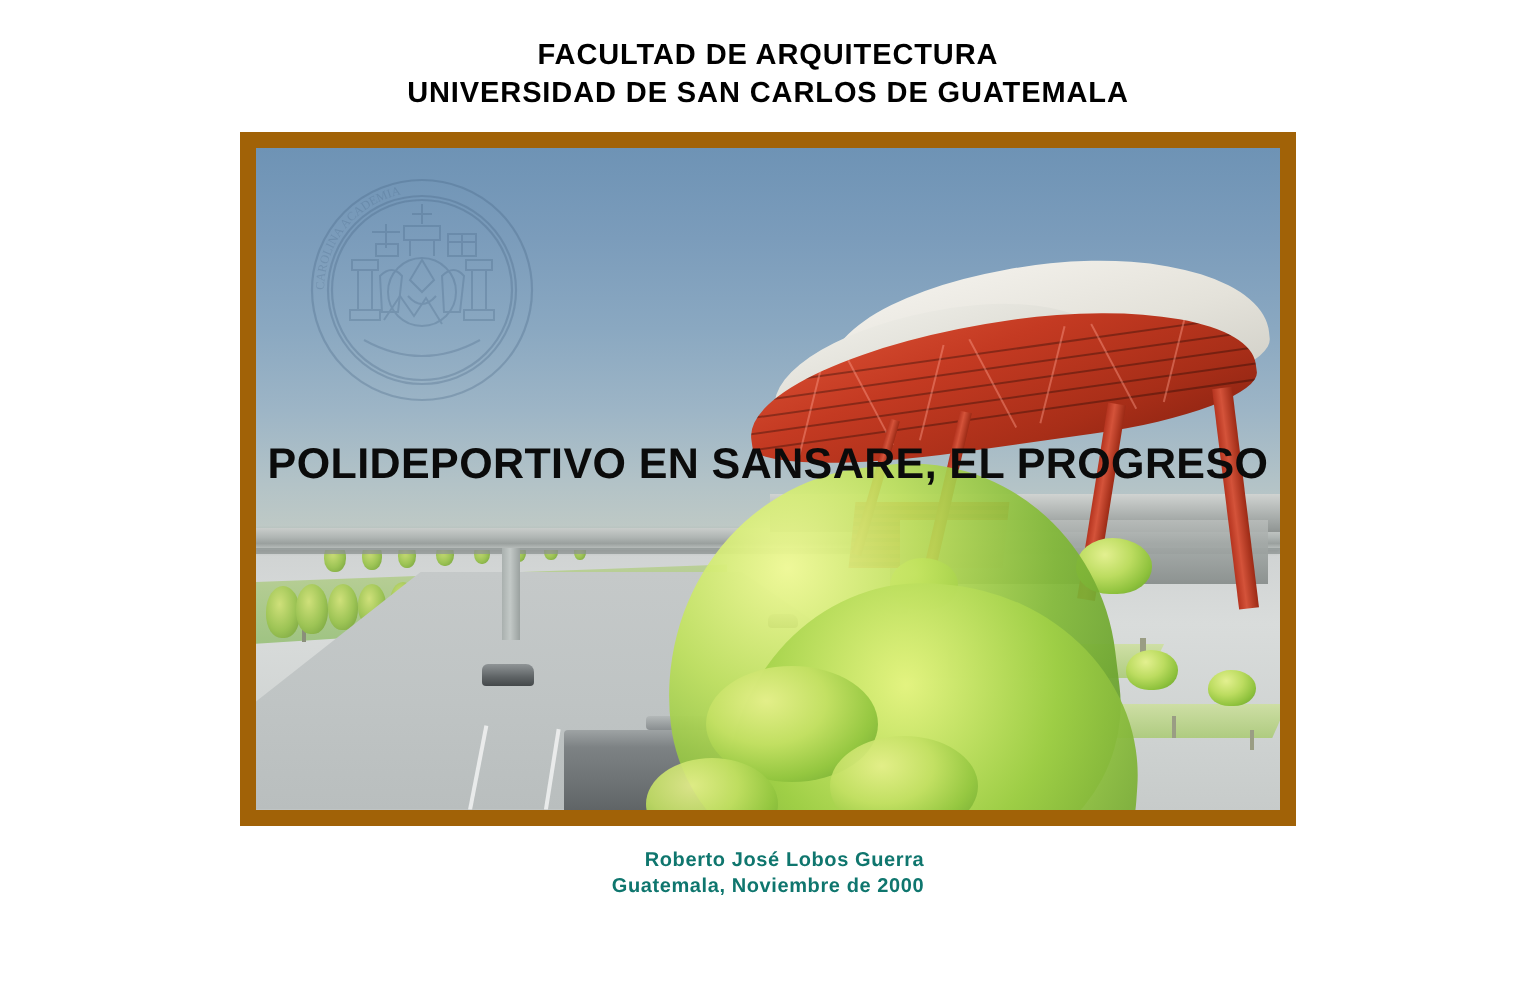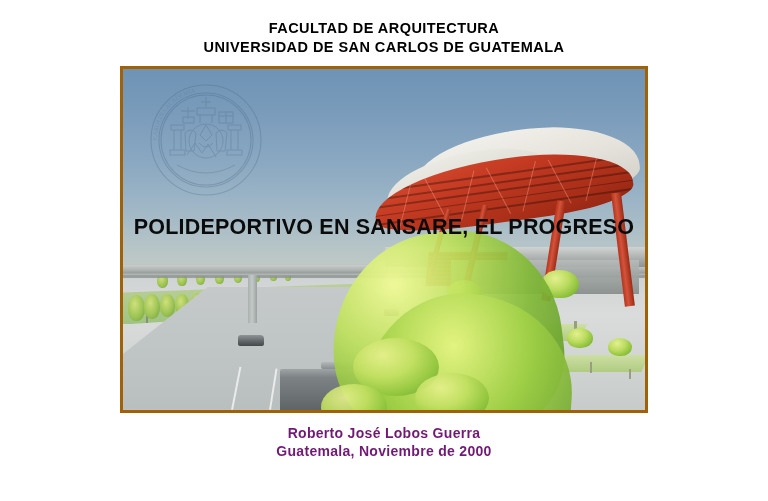--- a/index.html
+++ b/index.html
@@ -28,21 +28,21 @@
     color:#000000;
     letter-spacing:0.45px;
     white-space:nowrap;
   }
 
   
   .figure-wrap{
     position:relative;
     margin-top:9px;
     width:528px;height:347px;
-    border:3px solid #a16207;
+    border:8px solid #a16207;
     box-sizing:border-box;
     overflow:hidden;
     background:#b9c6cf;
   }
   .scene{position:absolute;inset:0;overflow:hidden;}
 
   
   .sky{
     position:absolute;left:0;top:0;right:0;height:62%;
     background:linear-gradient(180deg,
@@ -224,25 +224,26 @@
     z-index:40;
   }
 
   
   .footer{
     margin-top:11px;
     text-align:center;
     line-height:1.30;
   }
   .footer .line{
-    font-size:14px;
+    font-size:10px;
     font-weight:bold;
-    color:#701a75;
+    color:#0f766e;
     letter-spacing:0.3px;
     white-space:nowrap;
+    text-align:right;
   }
 </style>
 </head>
 <body>
 
 <div class="page">
 
   <div class="header">
     <div class="line">FACULTAD DE ARQUITECTURA</div>
     <div class="line">UNIVERSIDAD DE SAN CARLOS DE GUATEMALA</div>

